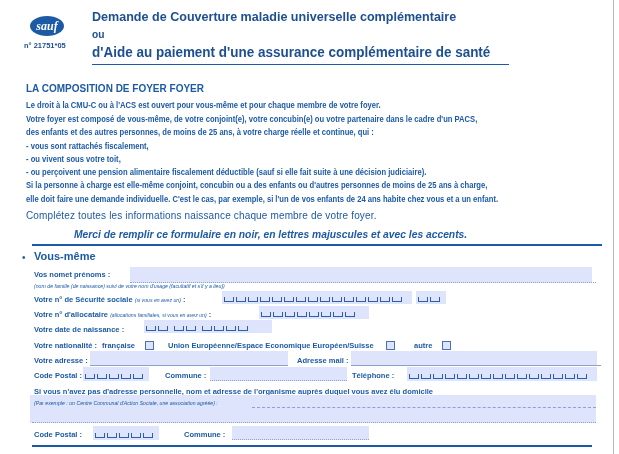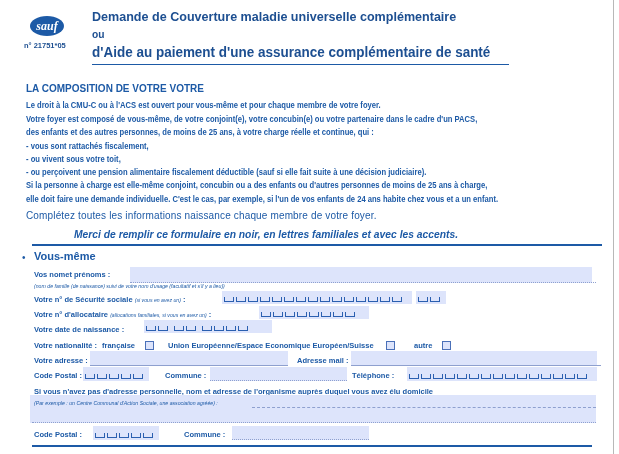--- a/index.html
+++ b/index.html
@@ -49,31 +49,31 @@
 
 <div class="vline"></div>
 
 <div class="logo">sauf</div>
 <div class="abs cerfa-num">n° 21751*05</div>
 <div class="abs title t1">Demande de Couverture maladie universelle complémentaire</div>
 <div class="abs title t2">ou</div>
 <div class="abs title t3">d'Aide au paiement d'une assurance complémentaire de santé</div>
 <div class="head-rule"></div>
 
-<div class="abs sec-title">LA COMPOSITION DE VOTRE VOTRE</div>
+<div class="abs sec-title">LA COMPOSITION DE FOYER FOYER</div>
 <div class="abs para" style="top:101px">Le droit à la CMU-C ou à l'ACS est ouvert pour vous-même et pour chaque membre de votre foyer.</div>
 <div class="abs para" style="top:115px">Votre foyer est composé de vous-même, de votre conjoint(e), votre concubin(e) ou votre partenaire dans le cadre d'un PACS,</div>
 <div class="abs para" style="top:128px">des enfants et des autres personnes, de moins de 25 ans, à votre charge réelle et continue, qui :</div>
 <div class="abs para" style="top:142px">- vous sont rattachés fiscalement,</div>
 <div class="abs para" style="top:155px">- ou vivent sous votre toit,</div>
 <div class="abs para" style="top:168px">- ou perçoivent une pension alimentaire fiscalement déductible (sauf si elle fait suite à une décision judiciaire).</div>
 <div class="abs para" style="top:181px">Si la personne à charge est elle-même conjoint, concubin ou a des enfants ou d'autres personnes de moins de 25 ans à charge,</div>
 <div class="abs para" style="top:195px">elle doit faire une demande individuelle. C'est le cas, par exemple, si l'un de vos enfants de 24 ans habite chez vous et a un enfant.</div>
 <div class="abs complete">Complétez toutes les informations naissance chaque membre de votre foyer.</div>
-<div class="abs merci">Merci de remplir ce formulaire en noir, en lettres familiales et avec les accents.</div>
+<div class="abs merci">Merci de remplir ce formulaire en noir, en lettres majuscules et avec les accents.</div>
 <div class="rule-thick" style="top:244px; width:570px;"></div>
 
 <div class="abs bullet">•</div>
 <div class="abs vm">Vous-même</div>
 
 <div class="abs lbl" style="left:34px; top:270px;">Vos nomet prénoms :</div>
 <div class="fill" style="left:130px; top:267px; width:462px; height:16px;"></div>
 <div class="dotline" style="left:130px; top:282px; width:466px;"></div>
 <div class="abs hint" style="left:34px; top:283px;">(nom de famille (de naissance) suivi de votre nom d'usage (facultatif et s'il y a lieu))</div>
 

